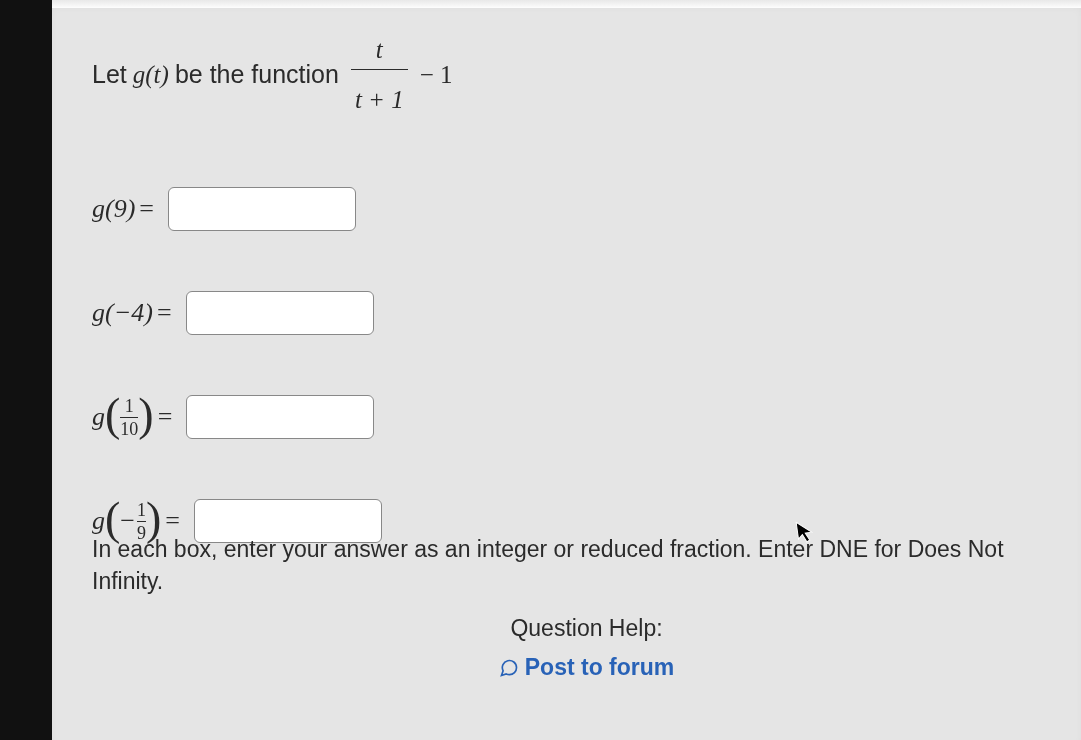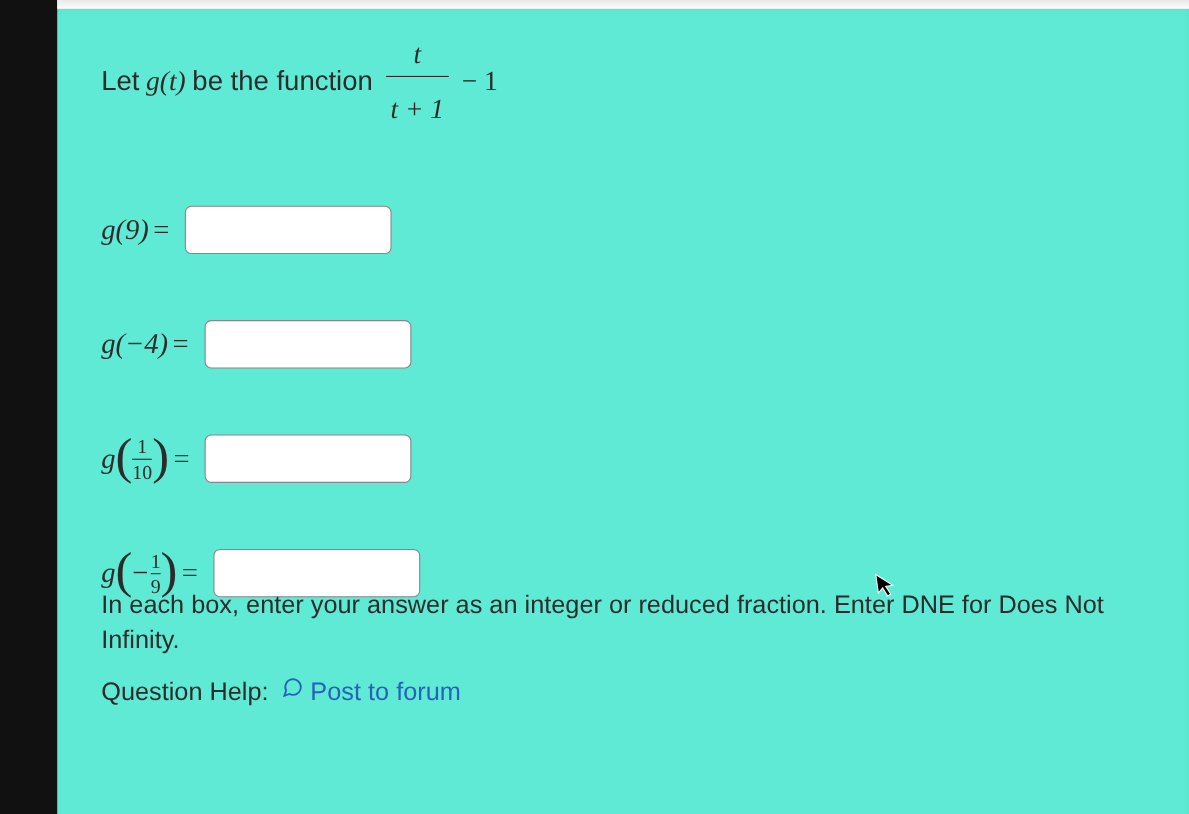--- a/index.html
+++ b/index.html
@@ -9,21 +9,21 @@
     background: #1a1a1a;
     display: flex;
   }
   .black-strip {
     width: 52px;
     height: 740px;
     background: #111;
     flex: none;
   }
   .page {
-    background: #5eead4;
+    background: #e5e5e5;
     width: 1029px;
     height: 740px;
     padding: 30px 0 0 40px;
     color: #2b2b2b;
     position: relative;
     border-top: 2px solid #c9c9c9;
     box-shadow: inset 0 6px 12px -6px rgba(0,0,0,0.12);
   }
   .top-bar {
     position: absolute;
@@ -54,22 +54,22 @@
     background: #fff;
     font-size: 20px;
     padding: 4px 8px;
     margin-left: 8px;
   }
   .paren-big { font-size: 46px; font-style:normal; line-height: 0; position:relative; top:-2px;}
   .smfrac { display:inline-flex; flex-direction:column; align-items:center; font-style: normal; font-size:18px; line-height:1;}
   .smfrac .n { padding-bottom:2px;}
   .smfrac .d { border-top:1.5px solid #2b2b2b; padding-top:2px;}
   .hint { font-size: 23px; line-height:1.4; margin-top: -30px;}
-  .help-line { margin-top: 18px; font-size: 23px; display:flex; align-items:center; gap:12px;}
-  .help-link { color:#2862b7; display:inline-flex; gap:6px; cursor:pointer;}
+  .help-line { margin-top: 18px; font-size: 23px; display:flex; align-items:center; gap:12px;flex-direction:column;}
+  .help-link { color:#2862b7; display:inline-flex; align-items:center; gap:6px; cursor:pointer;font-weight:bold;}
   .cursor {
     position:absolute;
     left: 745px; top: 518px;
     font-size: 22px;
     color:#000;
     transform: rotate(-8deg);
   }
   .eq { font-style: normal; margin: 0 6px 0 4px; font-family:'Times New Roman',serif;}
 </style>
 </head>

